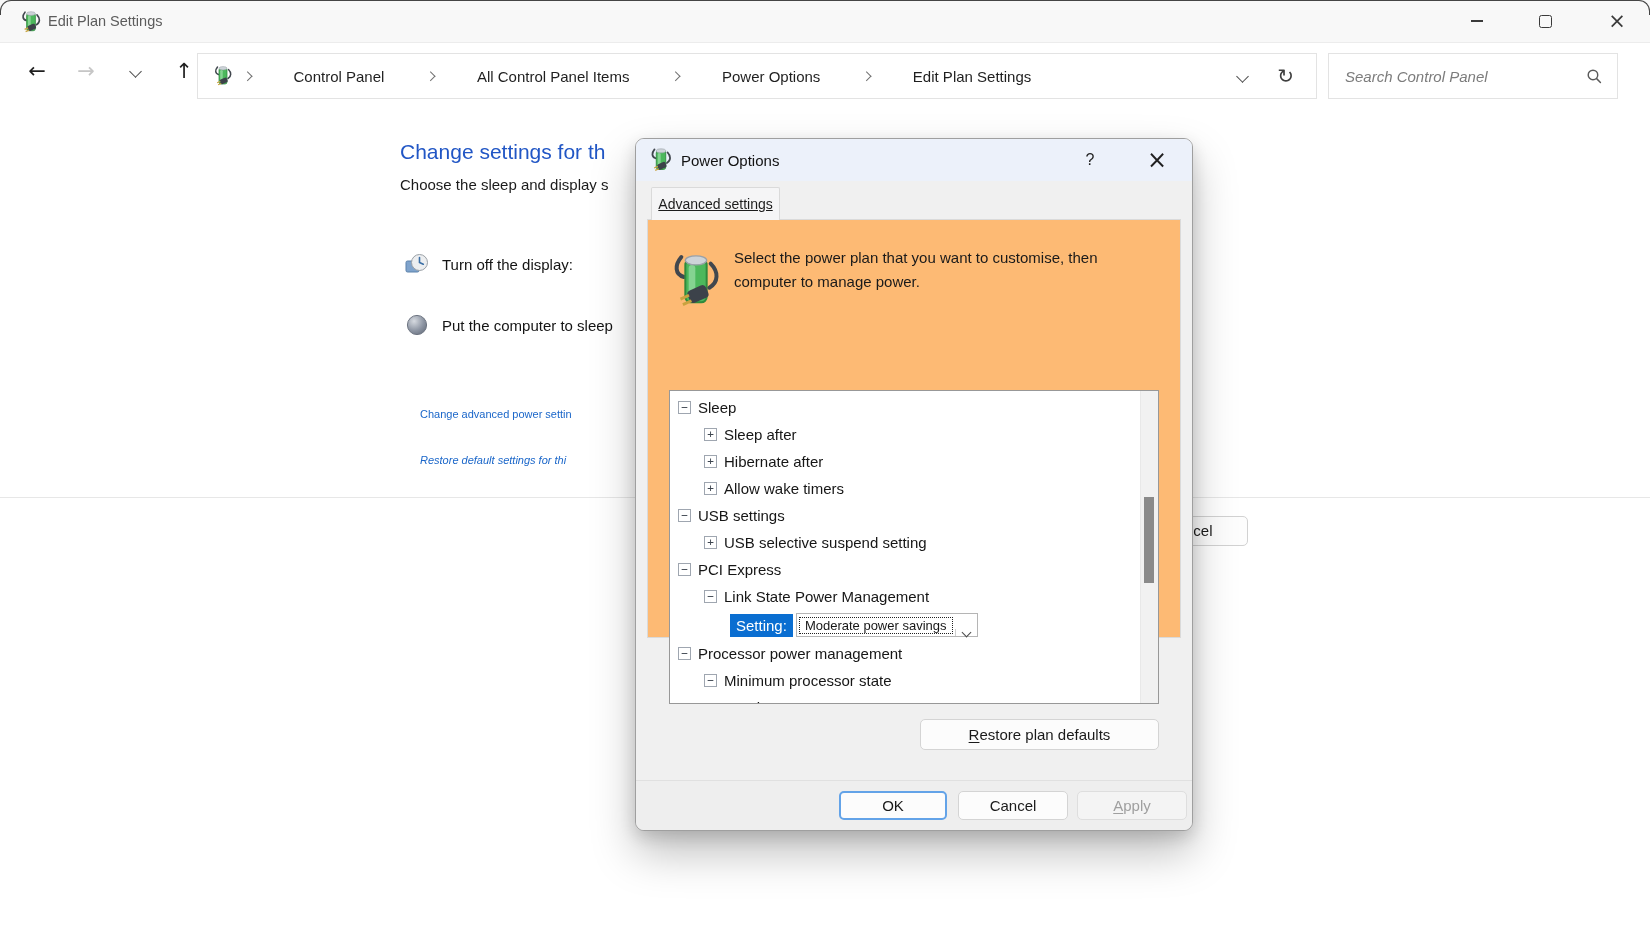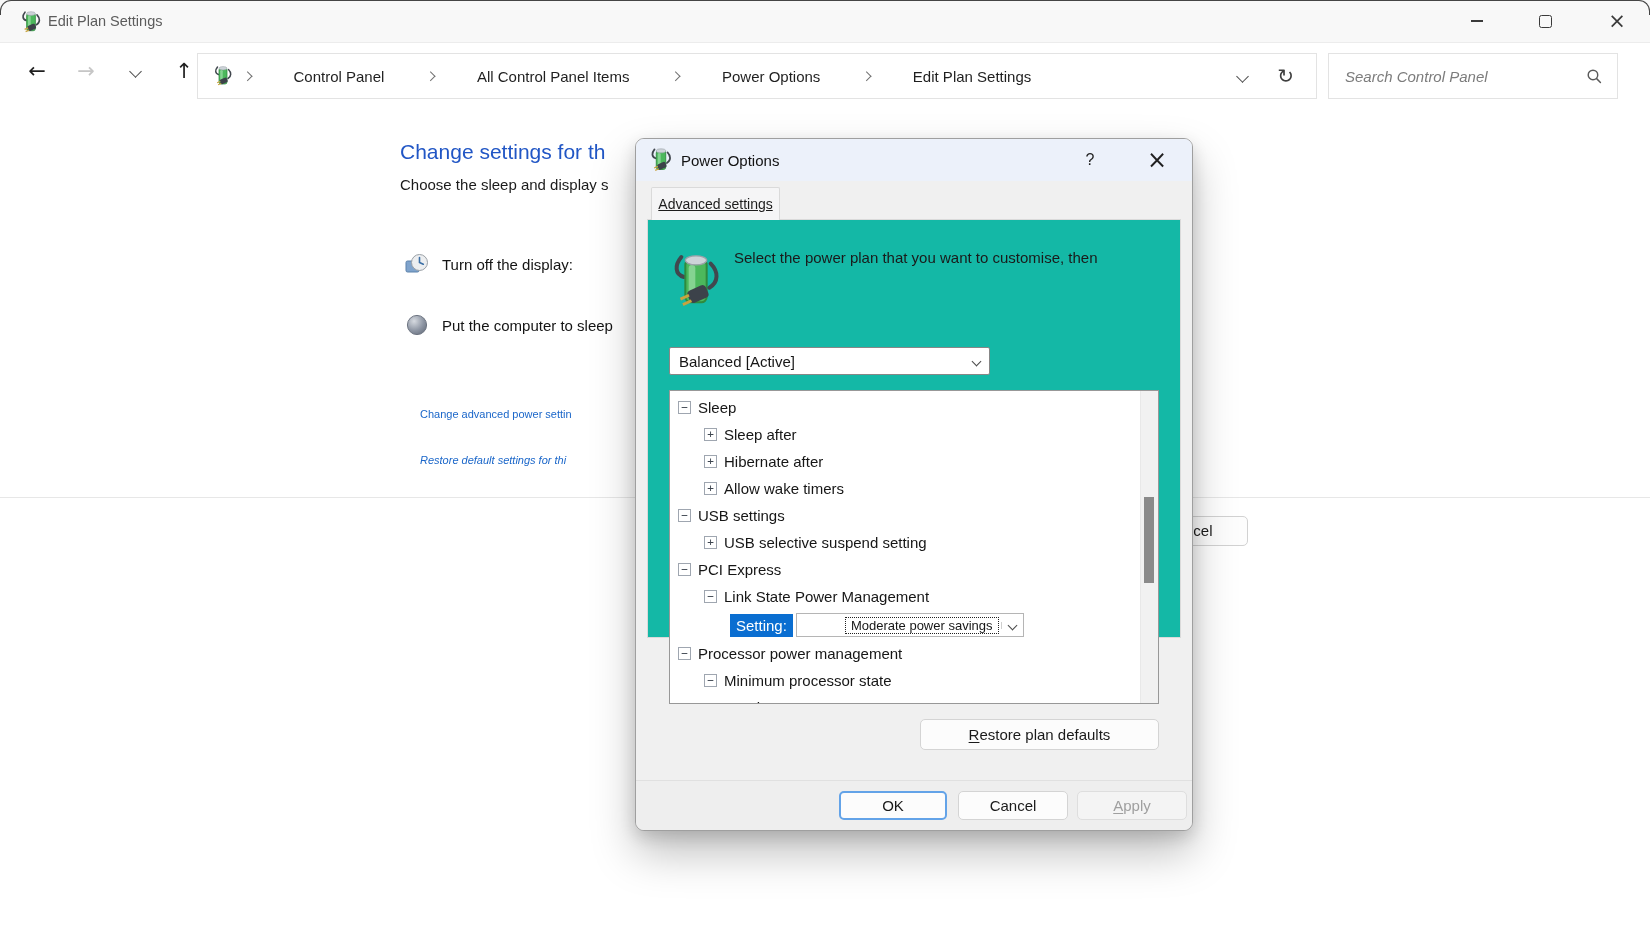--- a/index.html
+++ b/index.html
@@ -69,42 +69,42 @@
                 display:flex;align-items:center;}
   .dlg-titlebar .dicon{width:22px;height:26px;margin-left:14px;flex:none;}
   .dlg-title{font-size:15px;color:#121212;margin-left:9px;}
   .dlg-help{position:absolute;left:440px;top:0;width:28px;height:42px;display:flex;align-items:center;
             justify-content:center;font-size:16px;color:#1f1f1f;}
   .dlg-close{position:absolute;left:504px;top:0;width:34px;height:42px;display:flex;align-items:center;
              justify-content:center;font-size:24px;color:#1f1f1f;}
   .tab{position:absolute;left:15px;top:48px;width:129px;height:33px;background:#f5f5f6;
        border:1px solid #dadada;border-bottom:none;border-radius:2px 2px 0 0;z-index:3;
        display:flex;align-items:center;justify-content:center;font-size:14px;color:#1c1c1c;box-sizing:border-box;text-decoration:underline;}
-  .tab-page{position:absolute;left:11px;top:80px;width:534px;height:419px;background:#14b8a6;
+  .tab-page{position:absolute;left:11px;top:80px;width:534px;height:419px;background:#fdba74;
             border:1px solid #dadada;box-sizing:border-box;}
   .desc-icon{position:absolute;left:24px;top:28px;width:48px;height:66px;}
   .desc{position:absolute;left:86px;top:26px;width:440px;font-size:15px;line-height:24px;color:#1a1a1a;}
   .plan-combo{position:absolute;left:21px;top:127px;width:321px;height:28px;background:#fff;
               border:1px solid #878787;border-radius:2px;box-sizing:border-box;
               display:flex;align-items:center;}
   .plan-combo .pval{font-size:15px;color:#161616;margin-left:9px;flex:1;}
   .plan-combo .parrow{width:26px;display:flex;align-items:center;justify-content:center;}
 
   .tree{position:absolute;left:21px;top:170px;width:490px;height:314px;background:#fff;
         border:1px solid #989898;box-sizing:border-box;overflow:hidden;}
   .tree-rows{position:absolute;left:0;top:3px;width:470px;}
   .trow{display:flex;align-items:center;height:27px;font-size:15px;color:#161616;box-sizing:border-box;}
   .trow.tall{height:30px;}
   .expander{width:13px;height:13px;border:1px solid #9fa6b0;background:#fff;margin-right:7px;flex:none;
             display:flex;align-items:center;justify-content:center;font-size:11px;line-height:1;
             color:#3e4650;font-family:"DejaVu Sans Mono",monospace;box-sizing:border-box;}
   .tlabel{white-space:nowrap;}
   .tlabel.sel{background:var(--selection-blue,#0a6ed1);color:#fff;padding:3px 6px;}
-  .combo{display:flex;align-items:center;margin-left:3px;height:24px;border:1px solid #b5b5b5;
-         background:#fff;box-sizing:border-box;padding-left:46px;}
+  .combo{display:flex;align-items:flex-end;margin-left:3px;height:24px;border:1px solid #b5b5b5;
+         background:#fff;box-sizing:border-box;}
   .cval{margin:2px;border:1px dotted #222;padding:0 5px;font-size:13px;display:flex;align-items:center;
         white-space:nowrap;}
   .carrow{width:21px;border-left:1px solid #cfcfcf;display:flex;align-items:center;justify-content:center;}
   .vlink{color:var(--link-blue,#1a66c9);margin-left:6px;}
   .vscroll{position:absolute;right:0;top:0;bottom:0;width:17px;background:#f1f1f1;border-left:1px solid #e8e8e8;}
   .vthumb{position:absolute;left:3px;top:106px;width:10px;height:86px;background:#8a8a8a;}
 
   .btn{border-radius:5px;font-size:15px;color:#1a1a1a;display:flex;align-items:center;justify-content:center;
        box-sizing:border-box;background:#fcfcfc;border:1px solid #d4d4d4;}
   .btn u{text-decoration-thickness:1px;text-underline-offset:2px;}
@@ -263,28 +263,23 @@
     <span class="dlg-close glyph">×</span>
 
     <div class="tab">Advanced settings</div>
 
     <div class="tab-page">
       <svg class="desc-icon">
           <use href="#batt"></use>
         </svg>
       <div class="desc">
         <div>Select the power plan that you want to customise, then</div>
+        <div>computer to manage power.</div>
       </div>
 
-      <div class="plan-combo">
-        <span class="pval">Balanced [Active]</span>
-        <span class="parrow">
-            <i class="chev sm"></i>
-          </span>
-      </div>
 
       <div class="tree">
         <div class="tree-rows">
             <div class="trow" style="padding-left: 8px;">
               <span class="expander">−</span>
               <span class="tlabel">Sleep</span>
             </div>
             <div class="trow" style="padding-left: 34px;">
               <span class="expander">+</span>
               <span class="tlabel">Sleep after</span>

